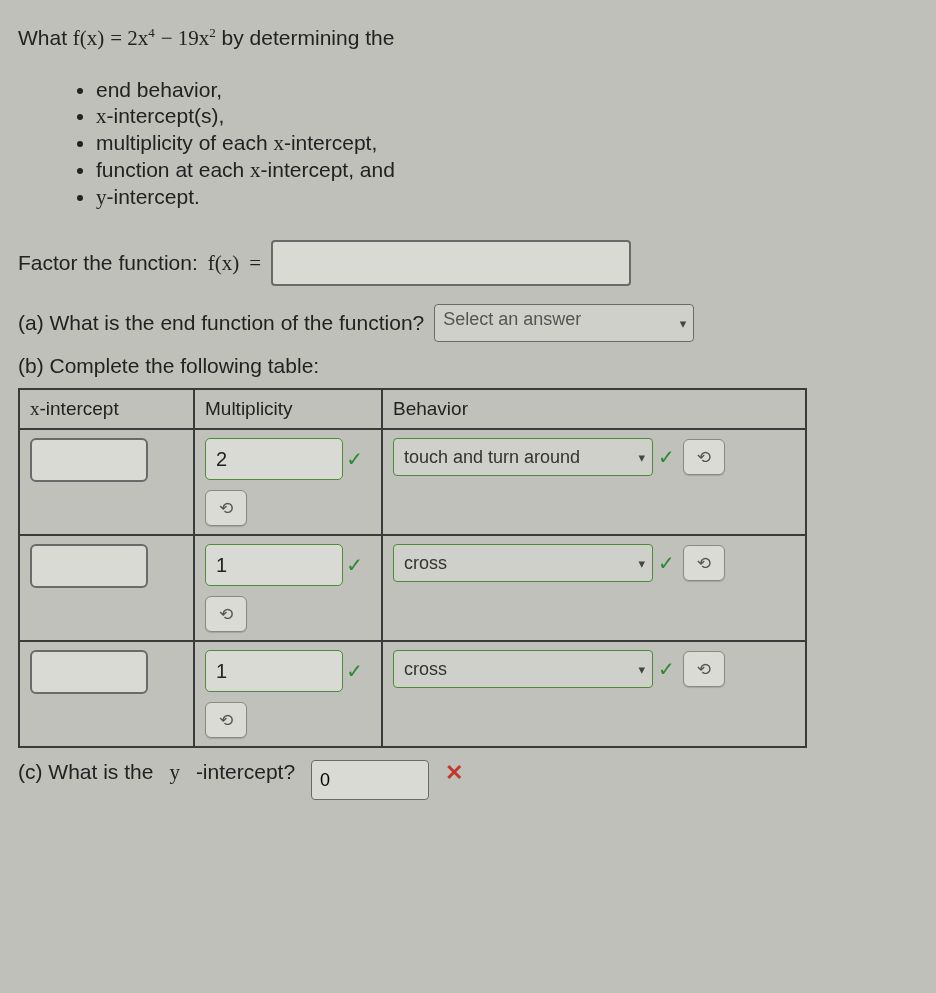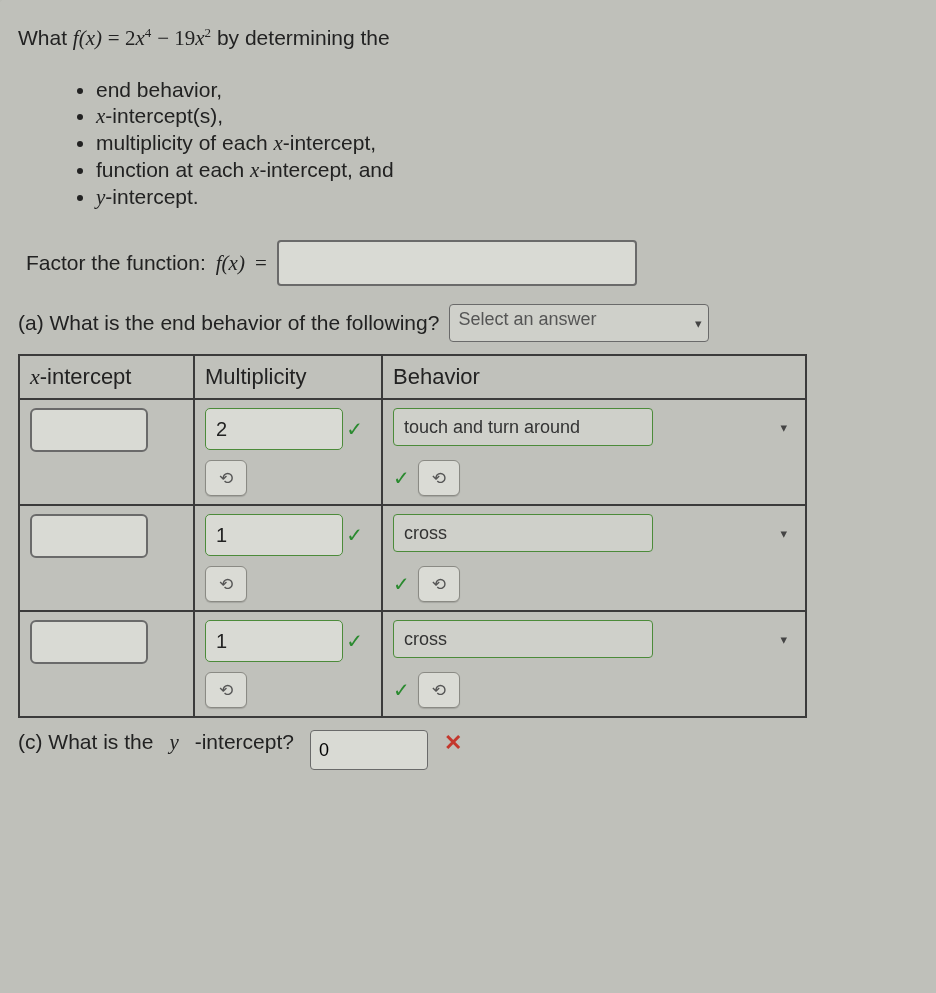--- a/index.html
+++ b/index.html
@@ -8,27 +8,27 @@
     padding: 24px 18px;
     font-family: Arial, sans-serif;
     background: #bfc0ba;
     background-image:
       linear-gradient(135deg, rgba(180,182,175,.35) 0, rgba(180,182,175,.35) 2px, transparent 2px, transparent 6px);
     color: #222;
     font-size: 21px;
     width: 936px;
     min-height: 993px;
   }
-  .mathital { font-family: 'Times New Roman', serif; font-style: italic; }
+  .mathital { font-family: 'Times New Roman', serif; }
   .mathexp { font-family: 'Times New Roman', serif; }
   .intro { margin-bottom: 26px; line-height: 1.35; }
   sup { font-size: .62em; vertical-align: super; font-style: normal; }
   ul.bullets { list-style: disc; padding-left: 78px; margin: 16px 0 30px 0; }
   ul.bullets li { margin: 2px 0; }
-  .factor-line { margin: 14px 0 18px 8px; display: flex; align-items: center; gap: 10px; }
+  .factor-line { margin: 14px 0 18px 0; display: flex; align-items: center; gap: 10px; }
   .text-input {
     border: 2px solid #6a6a6a;
     border-radius: 4px;
     background: #d9dad4;
     height: 46px;
     width: 360px;
     font-size: 18px;
     padding: 4px 8px;
   }
   .text-input.xint { width: 118px; height: 44px; border-radius: 6px; }
@@ -60,21 +60,21 @@
   }
   table.tbl th, table.tbl td {
     border: 2px solid #3b3b3b;
     padding: 8px 10px;
     text-align: left;
     vertical-align: top;
     background: rgba(255,255,255,0.02);
   }
   table.tbl th {
     font-weight: normal;
-    font-size: 22px;
+    font-size: 19px;
   }
   .th-xint { width: 175px; }
   .th-mult { width: 188px; }
   .th-beh  { width: 424px; }
   .mult-cell { display:flex; flex-direction:column; gap:10px; }
   .mult-input {
     border: 1.8px solid #4c8b3a;
     border-radius: 5px;
     background: #d9dad4;
     height: 42px; width: 138px;
@@ -89,21 +89,21 @@
   }
   .retry-btn {
     width: 42px; height: 36px;
     border: 1.5px solid #8a8a84;
     border-radius: 6px;
     background: #dadbd5;
     display:flex; align-items:center; justify-content:center;
     color:#555; font-size:18px;
     box-shadow: 0 1px 1px rgba(0,0,0,.15);
   }
-  .beh-cell { display:flex; flex-direction:column; gap:14px; }
+  .beh-cell { display:flex; gap:5px; }
   .beh-select {
     border: 1.8px solid #4c8b3a;
     border-radius: 4px;
     background: #cfd0ca;
     height: 38px;
     font-size: 18px;
     padding: 4px 26px 4px 10px;
     color: #333;
     display:inline-flex; align-items:center;
     min-width: 260px;
@@ -145,30 +145,31 @@
 </ul>
 
 <div class="factor-line">
   <span>Factor the function: </span>
   <span class="mathital">f(x)</span>
   <span class="mathexp"> = </span>
   <input type="text" class="text-input" value="" style="">
 </div>
 
 <div class="part row-a">
-  <span>(a) What is the end behavior of the following?</span>
+  <span>(a) What is the end function of the function?</span>
   <span class="select-wrap">
     <span class="select-box">
       <span>Select an answer</span>
     </span>
     <span class="chev">▾</span>
   </span>
 </div>
 
 <div class="part">
+  <div class="part-label">(b) Complete the following table:</div>
   <table class="tbl">
     <tbody>
         <tr>
       <th class="th-xint">
         <span class="mathital">x</span><span>-intercept</span>
       </th>
       <th class="th-mult">Multiplicity</th>
       <th class="th-beh">Behavior</th>
     </tr>
 

